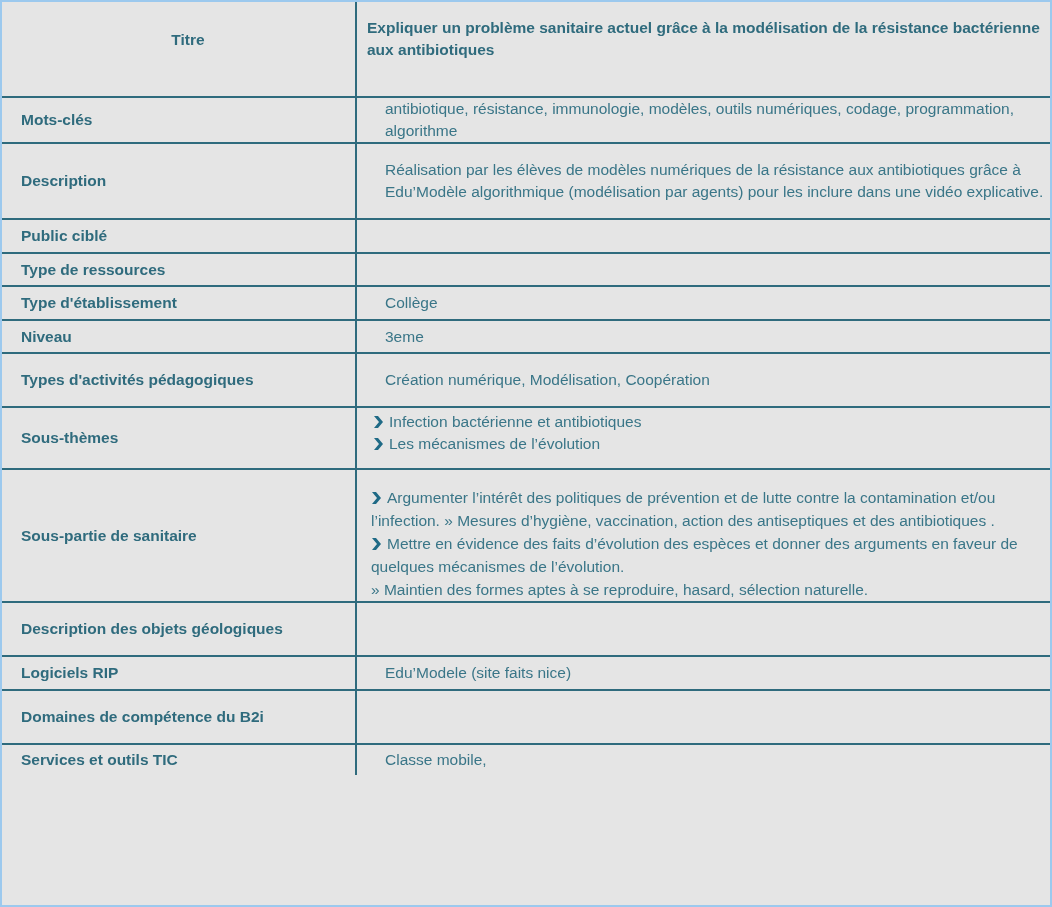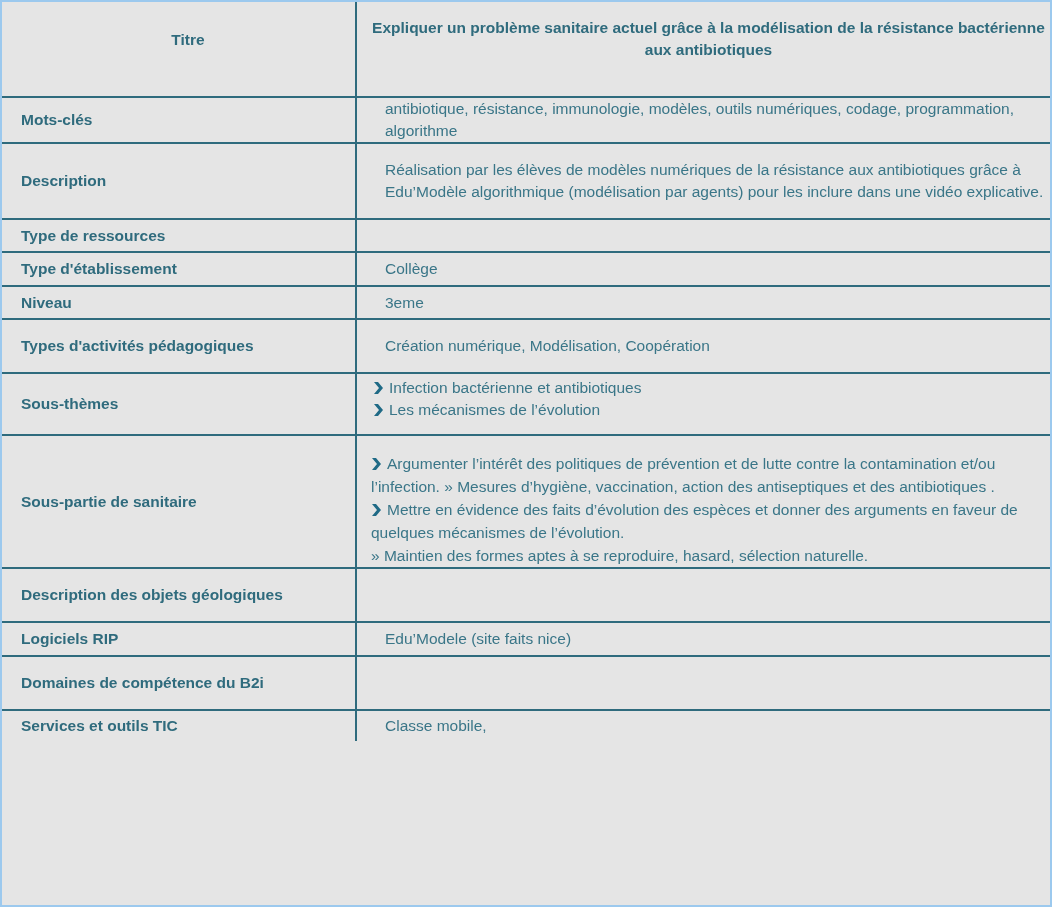--- a/index.html
+++ b/index.html
@@ -33,21 +33,21 @@
       width: 334px;
       border-right: 2px solid #2f6b7d;
       font-weight: bold;
       padding-left: 19px !important;
       color: #2f6b7d;
     }
     td.value { padding-left: 28px !important; padding-right: 6px !important; color: #3a7688; }
     td.value.flush { padding-left: 1px !important; }
     td.value.theme { padding-left: 91px !important; }
     .head-label { text-align: center; padding-left: 0 !important; vertical-align: top !important; padding-top: 27px !important; }
-    .head-title { text-align: center; font-weight: bold; vertical-align: top !important; padding-top: 15px !important; padding-left: 10px !important; color: #2f6b7d; font-size: 15.5px; }
+    .head-title { font-weight: bold; vertical-align: top !important; padding-top: 15px !important; padding-left: 10px !important; color: #2f6b7d; font-size: 15.5px; }
     .bullet { display: block; }
     .chev {
       display: inline-block; width: 10px; height: 12px; margin-right: 6px;
       vertical-align: -1px;
     }
     .chev svg { display: block; }
     .para { display: block; }
   </style>
 </head>
 <body>
@@ -59,20 +59,24 @@
     <td class="label head-label">Titre</td>
     <td class="head-title">Expliquer un problème sanitaire actuel grâce à la modélisation de la résistance bactérienne aux antibiotiques</td>
   </tr>
   <tr style="height:46px">
     <td class="label">Mots-clés</td>
     <td class="value">antibiotique, résistance, immunologie, modèles, outils numériques, codage, programmation, algorithme</td>
   </tr>
   <tr style="height:76px">
     <td class="label">Description</td>
     <td class="value">Réalisation par les élèves de modèles numériques de la résistance aux antibiotiques grâce à Edu’Modèle algorithmique (modélisation par agents) pour les inclure dans une vidéo explicative.</td>
+  </tr>
+  <tr style="height:34px">
+    <td class="label">Public ciblé</td>
+    <td class="value"></td>
   </tr>
   <tr style="height:33px">
     <td class="label">Type de ressources</td>
     <td class="value"></td>
   </tr>
   <tr style="height:34px">
     <td class="label">Type d'établissement</td>
     <td class="value">Collège</td>
   </tr>
   <tr style="height:33px">

